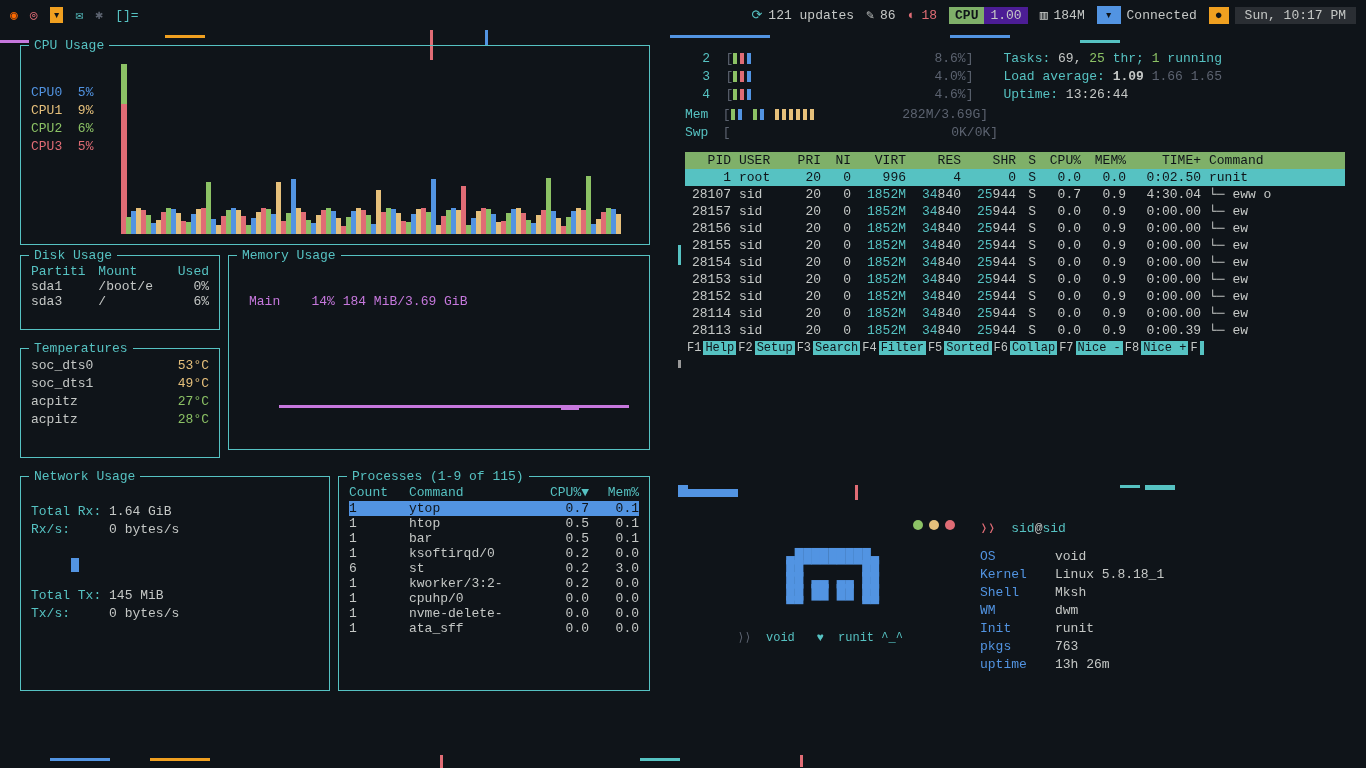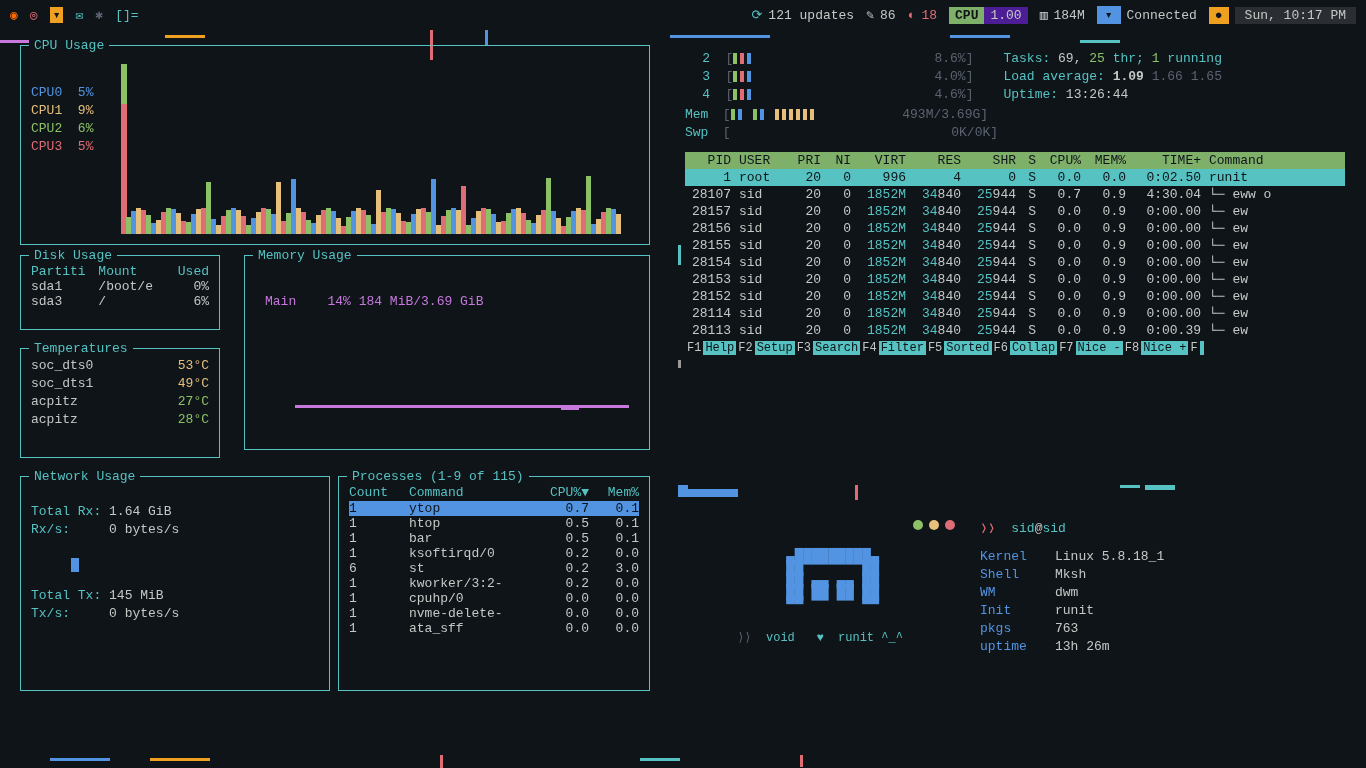--- a/index.html
+++ b/index.html
@@ -59,21 +59,21 @@
 .right-pane { width: 690px; display: flex; flex-direction: column; }
 
 .panel { border: 1px solid #56c2c2; margin-bottom: 10px; padding: 8px 10px; position: relative; }
 .panel-title { position: absolute; top: -8px; left: 8px; background: #0f1419; padding: 0 5px; color: #56c2c2; }
 
 .cpu-panel { height: 200px; }
 .cpu-legend { float: left; margin-top: 30px; }
 .cpu-row { line-height: 18px; }
 .cpu-graph { margin-left: 90px; margin-top: 10px; height: 170px; position: relative; overflow: hidden; }
 
-.row2 { display: flex; gap: 24px; }
+.row2 { display: flex; gap: 8px; }
 .disk-panel { width: 200px; height: 75px; }
 .mem-panel { flex: 1; height: 195px; }
 .temp-panel { width: 200px; height: 110px; margin-top: 8px; }
 .col1 { display: flex; flex-direction: column; }
 
 .row3 { display: flex; gap: 8px; margin-top: 8px; }
 .net-panel { width: 310px; height: 215px; }
 .proc-panel { flex: 1; height: 215px; }
 
 .htop-pane { padding: 20px 15px 5px 15px; height: 470px; position: relative; }
@@ -495,21 +495,21 @@
           <span class="cyan">Uptime:</span>
           <span>13:26:44</span>
         </div>
       </div>
     </div>
     <div style="line-height:18px; margin-top:2px;">
       <div>
         <span class="cyan" style="display:inline-block;width:30px">Mem</span>
         <span class="gray">[</span><span class="bar-seg bs-g"></span><span class="bar-seg bs-b"></span><span style="display:inline-block;width:8px"></span><span class="bar-seg bs-g"></span><span class="bar-seg bs-b"></span><span style="display:inline-block;width:8px"></span><span class="bar-seg bs-y"></span><span class="bar-seg bs-y"></span><span class="bar-seg bs-y"></span><span class="bar-seg bs-y"></span><span class="bar-seg bs-y"></span><span class="bar-seg bs-y"></span>
         <span style="display:inline-block;width:70px"></span>
-        <span class="gray">493M/3.69G</span><span class="gray">]</span>
+        <span class="gray">282M/3.69G</span><span class="gray">]</span>
       </div>
       <div>
         <span class="cyan" style="display:inline-block;width:30px">Swp</span>
         <span class="gray">[</span>
         <span style="display:inline-block;width:205px"></span>
         <span class="gray">0K/0K</span><span class="gray">]</span>
       </div>
     </div>
     <div class="htop-table-header">
       <span class="col col-pid">PID</span>
@@ -726,20 +726,24 @@
         <span class="cyan">runit ^_^</span>
       </div>
     </div>
     <div class="neofetch">
       <div style="margin-bottom:10px">
         <span class="red" style="font-weight:bold">❭❭</span>&nbsp;
         <span class="cyan">sid</span><span>@</span><span class="cyan">sid</span>
       </div>
       <div id="neofetch-rows">
             <div class="neofetch-row">
+              <span class="neofetch-key">OS</span>
+              <span>void</span>
+            </div>
+            <div class="neofetch-row">
               <span class="neofetch-key">Kernel</span>
               <span>Linux 5.8.18_1</span>
             </div>
             <div class="neofetch-row">
               <span class="neofetch-key">Shell</span>
               <span>Mksh</span>
             </div>
             <div class="neofetch-row">
               <span class="neofetch-key">WM</span>
               <span>dwm</span>

